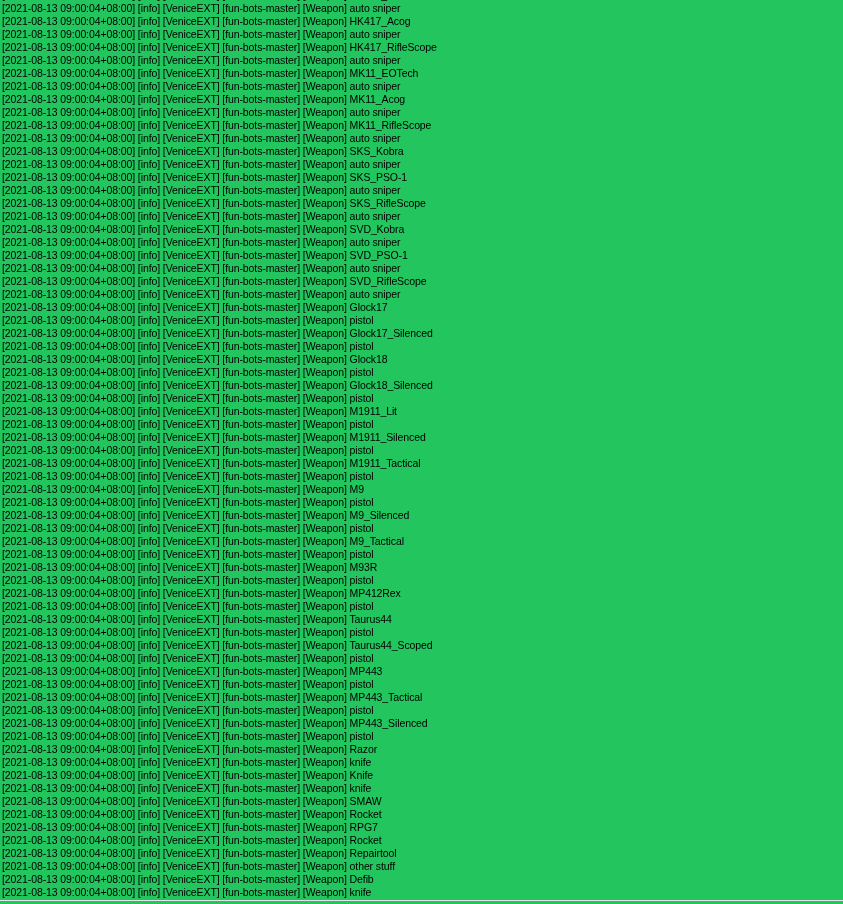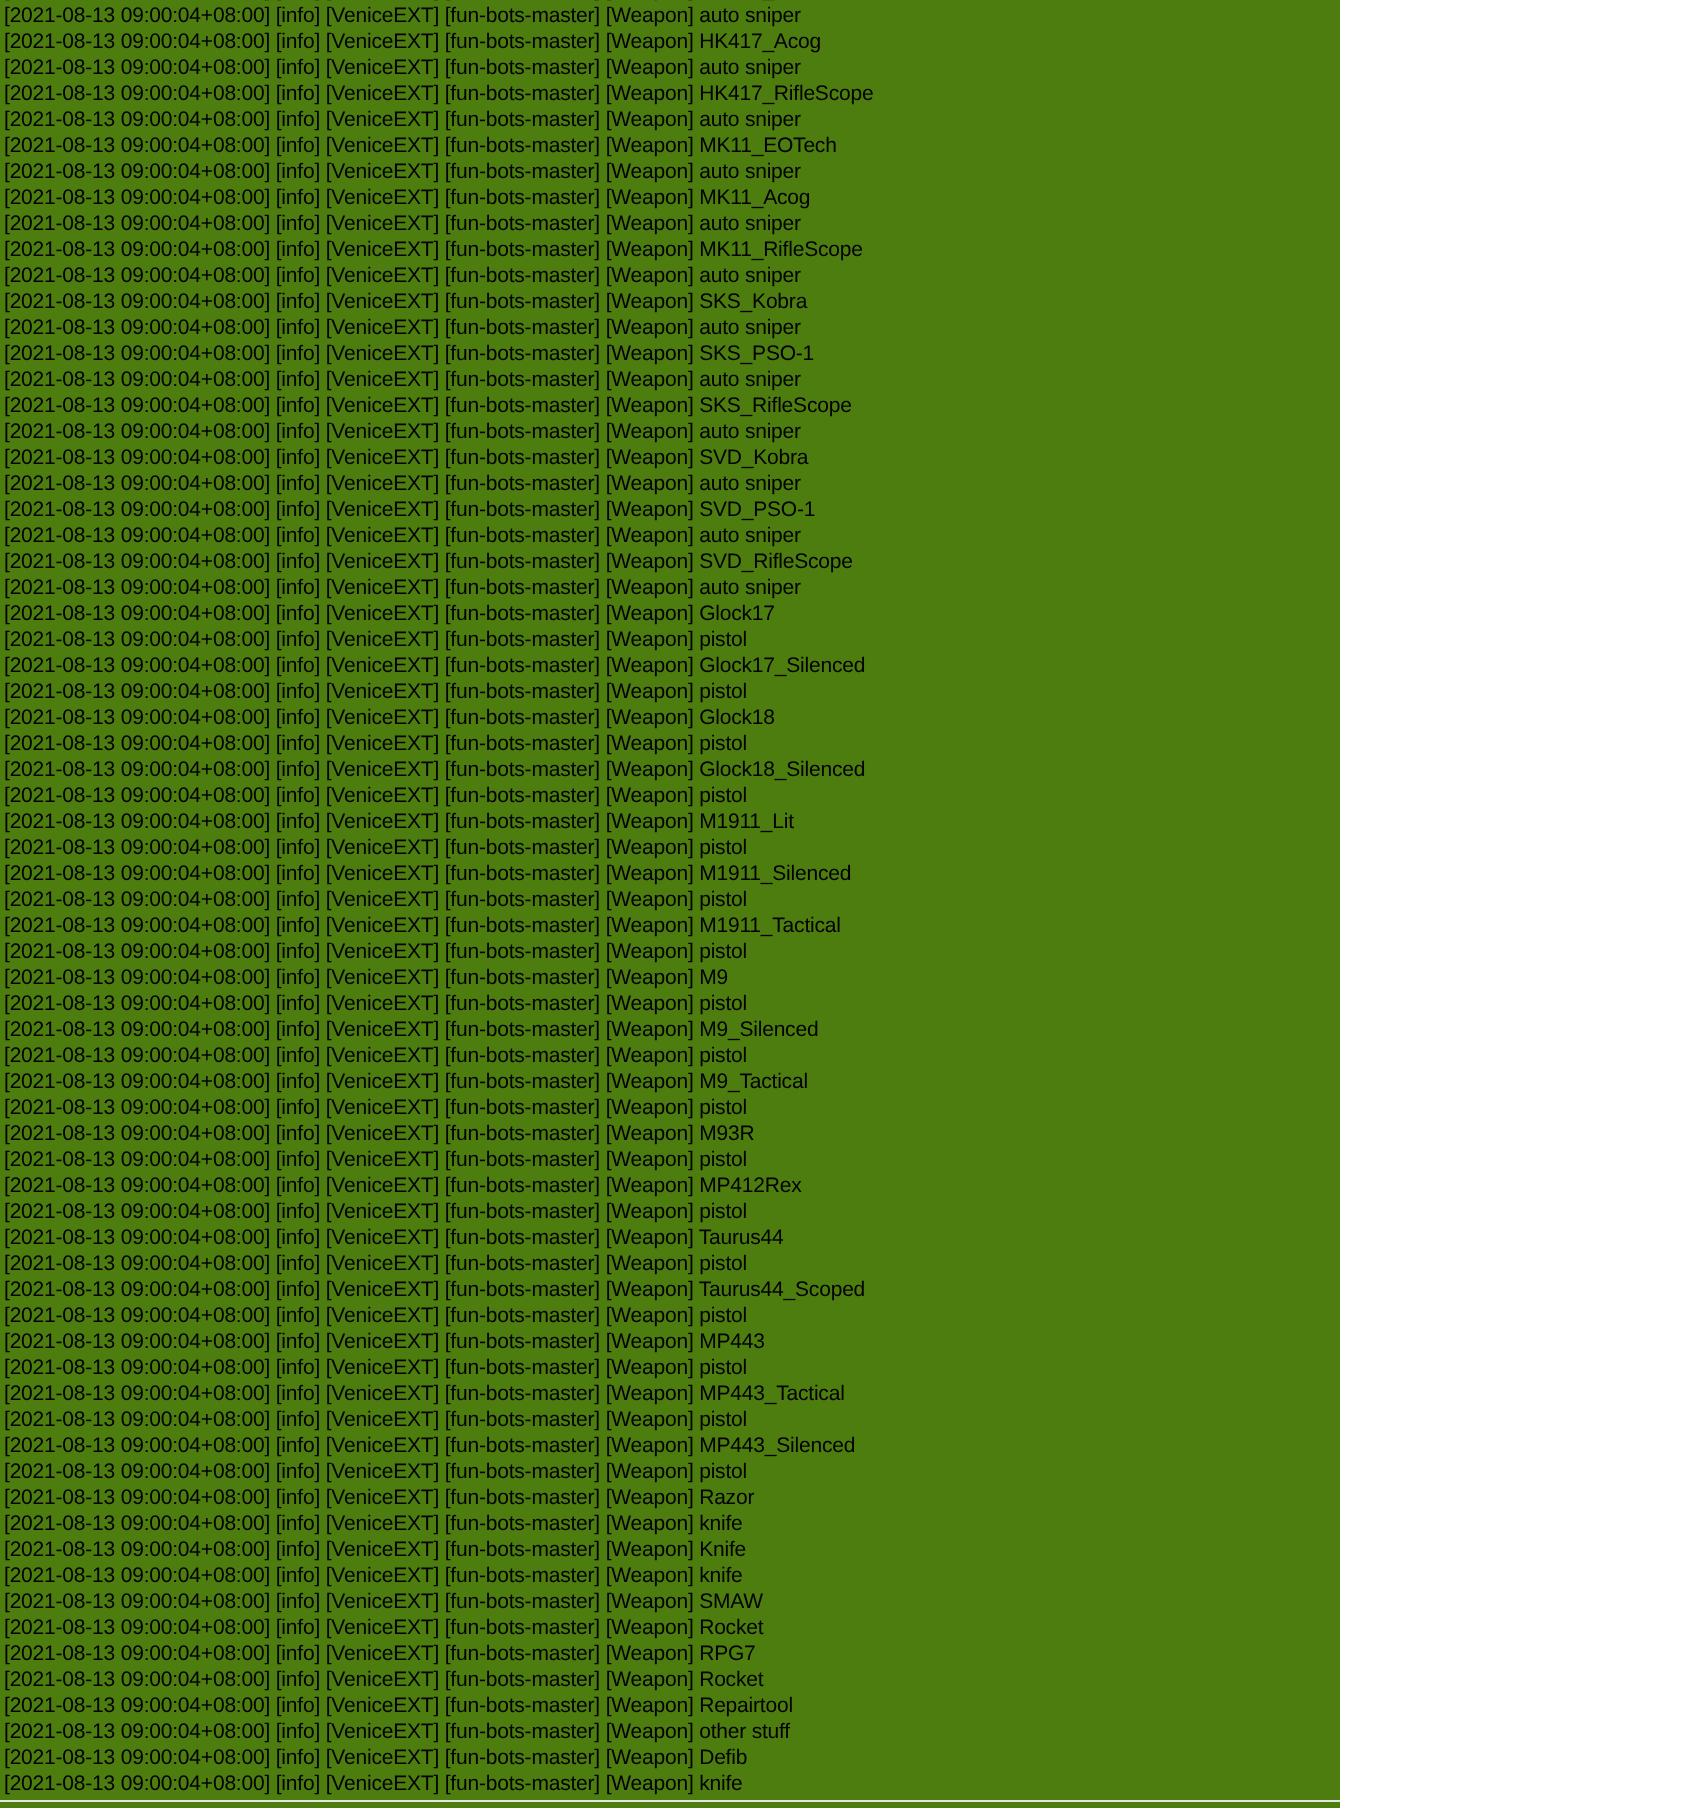--- a/index.html
+++ b/index.html
@@ -2,23 +2,23 @@
 <html><head>
 <meta charset="utf-8">
 <style>
   html, body {
     margin: 0;
     padding: 0;
     background: #ffffff;
   }
   .screen {
     position: relative;
-    width: 670px;
+    width: 843px;
     height: 904px;
-    background: #4d7c0f;
+    background: #22c55e;
     overflow: hidden;
     font-family: "Liberation Sans", sans-serif;
   }
   .log {
     position: absolute;
     top: 0;
     left: 2px;
     right: 0;
     overflow: visible;
   }

